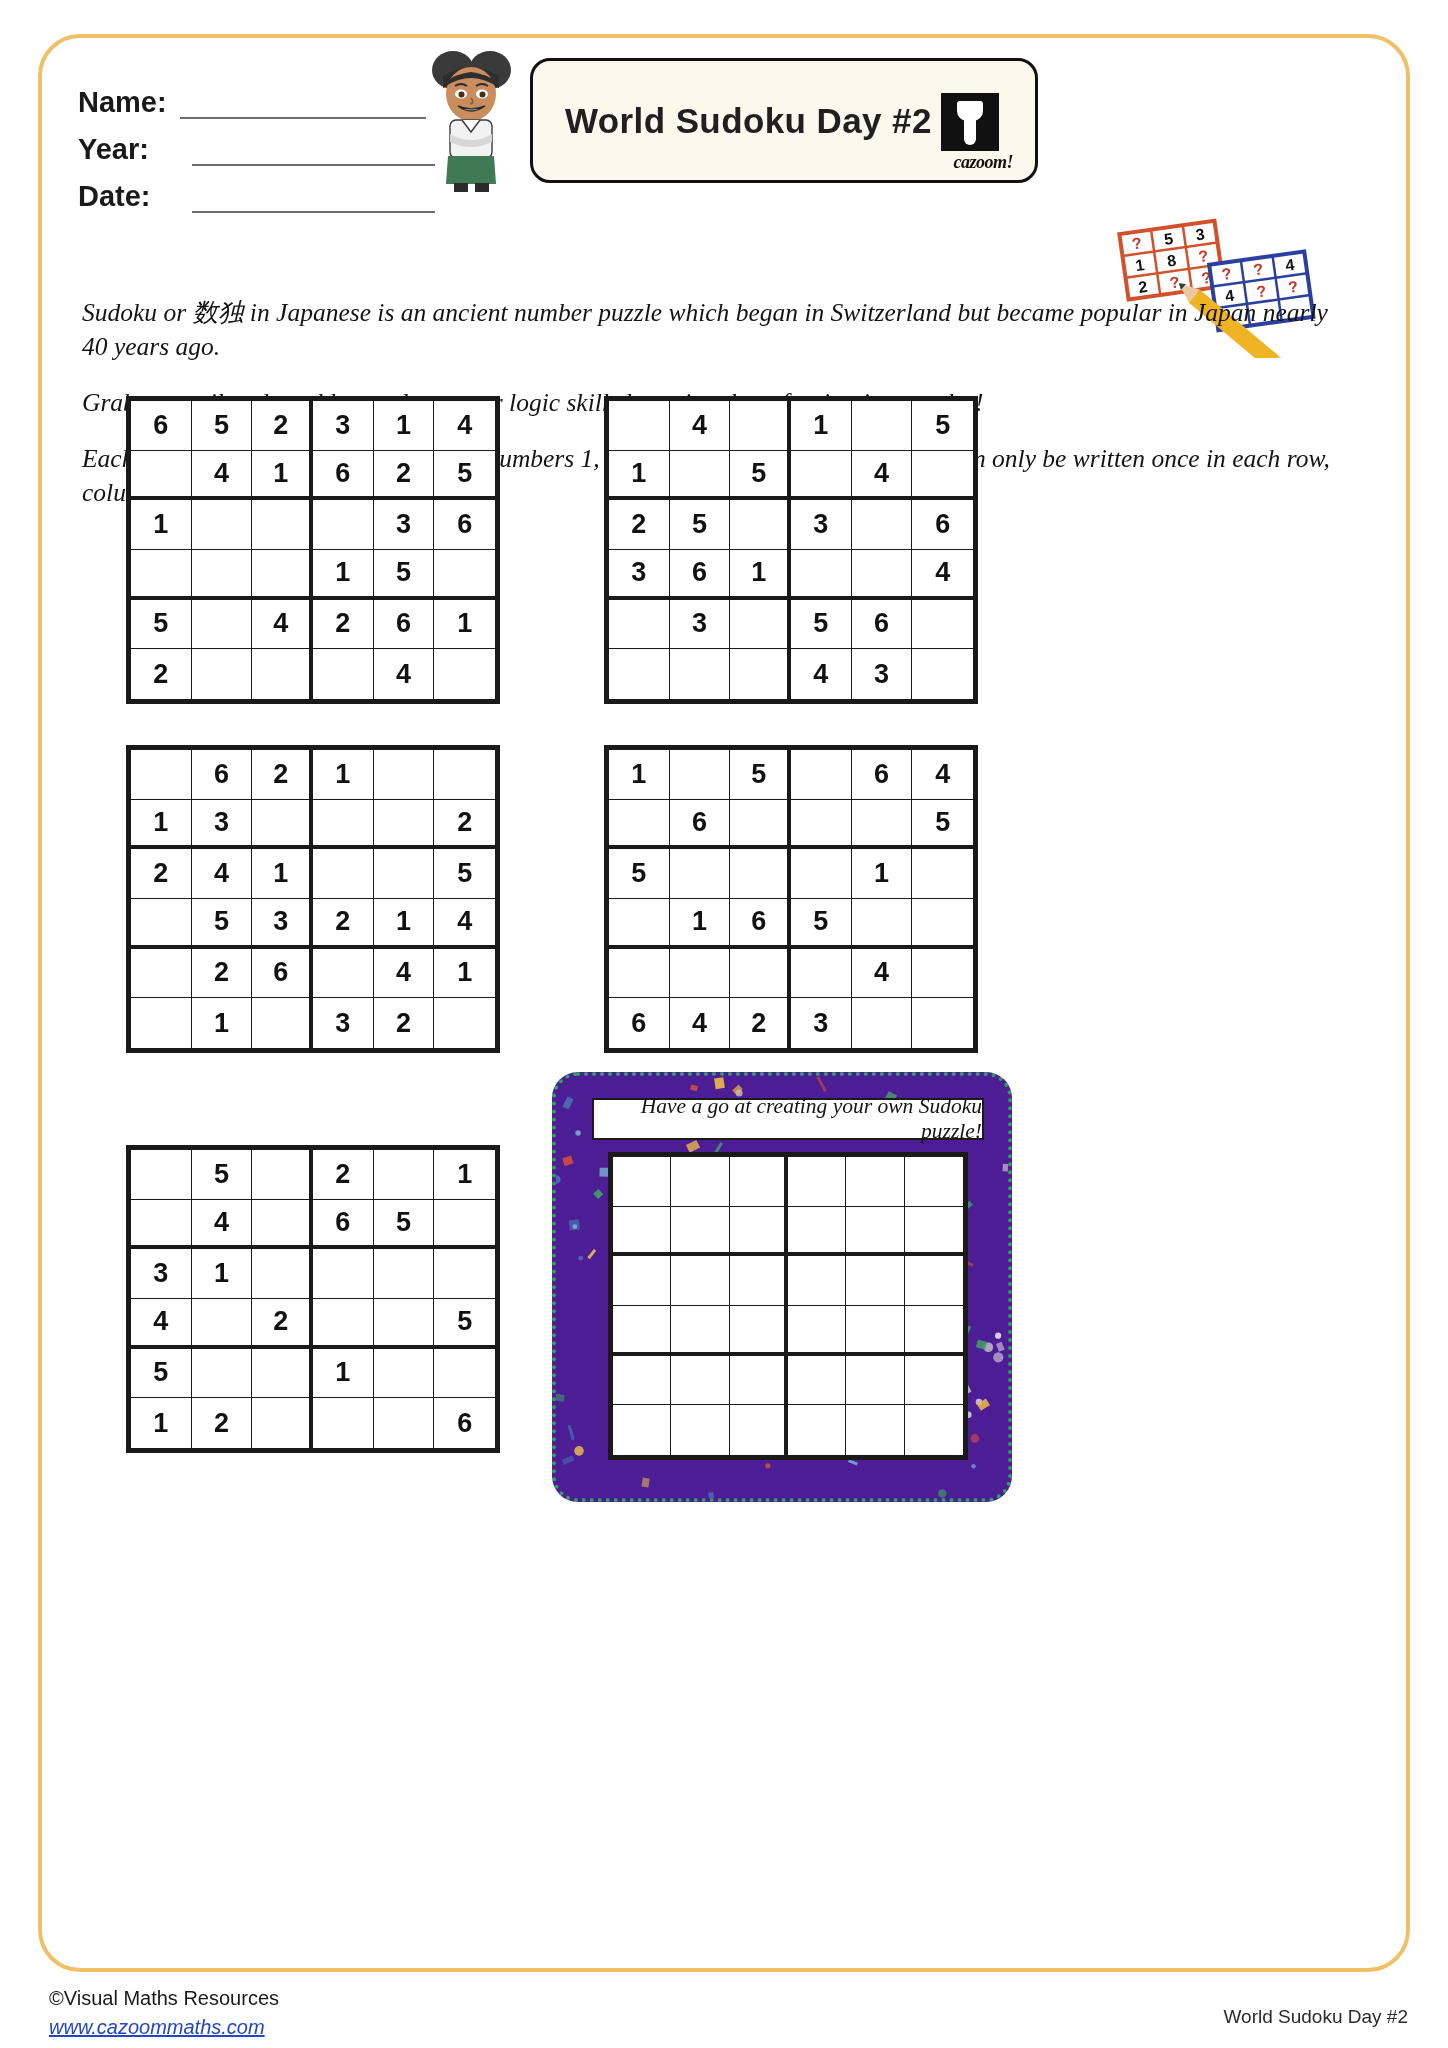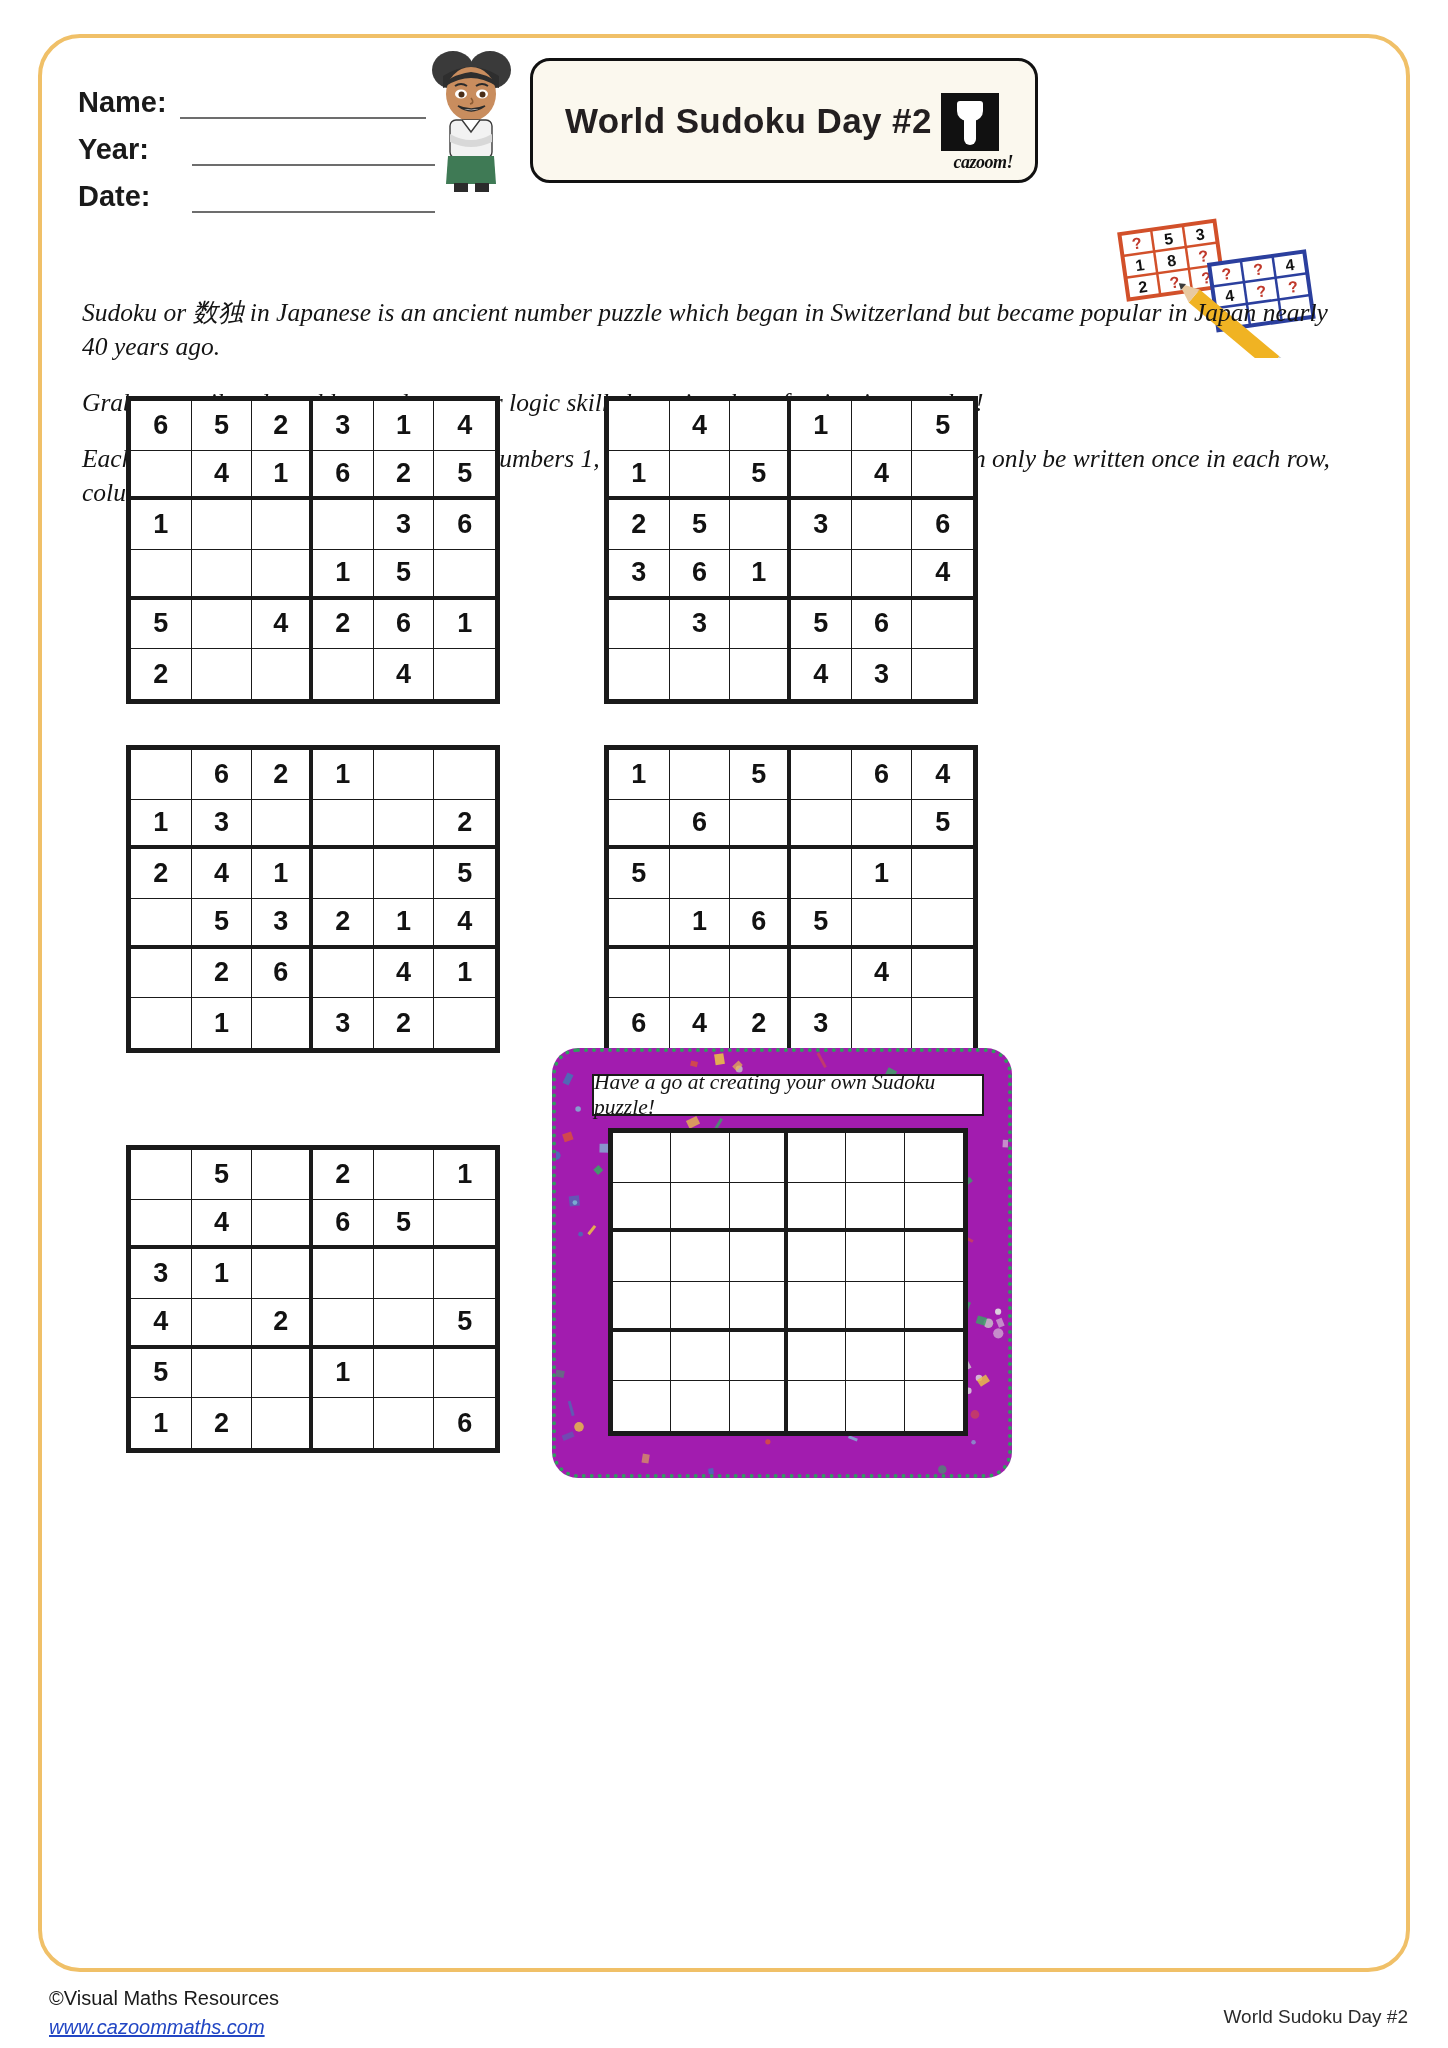--- a/index.html
+++ b/index.html
@@ -106,26 +106,27 @@
   .sudoku .cell.r6 { border-bottom:none; }
 
   #grid-1 { left:126px;  top:396px;  width:374px; height:308px; }
   #grid-2 { left:604px;  top:396px;  width:374px; height:308px; }
   #grid-3 { left:126px;  top:745px;  width:374px; height:308px; }
   #grid-4 { left:604px;  top:745px;  width:374px; height:308px; }
   #grid-5 { left:126px;  top:1145px; width:374px; height:308px; }
 
   
   #create-panel {
-    position:absolute; left:552px; top:1048px;
+    position:absolute; left:552px; top:1072px;
     width:460px; height:430px;
     border:4px dotted #2f9e5e;
     border-radius:26px;
-    background:#a21caf;
+    background:#4c1d95;
     overflow:hidden;
+    text-align:right;
   }
   #confetti { position:absolute; inset:0; }
   #create-caption {
     position:absolute; left:36px; top:22px;
     width:392px; height:42px;
     background:#ffffff;
     border:2px solid #1a1a1a;
     display:flex; align-items:center; justify-content:center;
     font-family:"Liberation Serif", serif;
     font-style:italic; font-size:21.5px; color:#141414;

